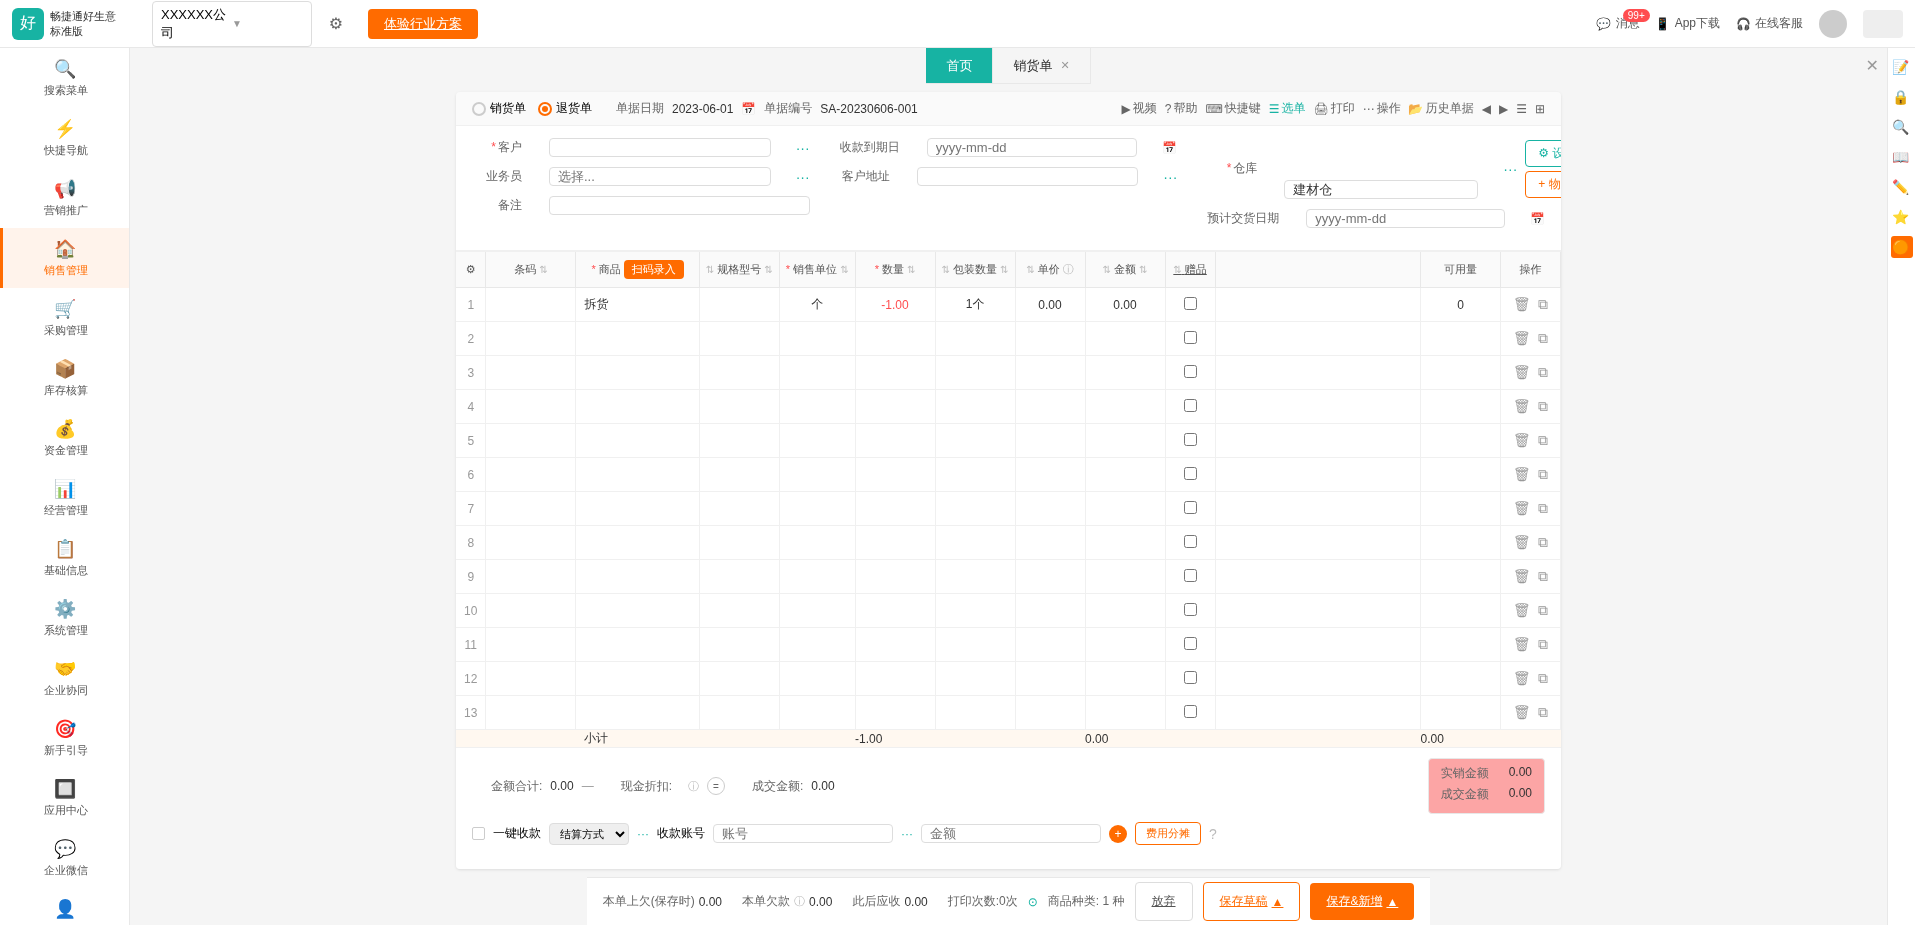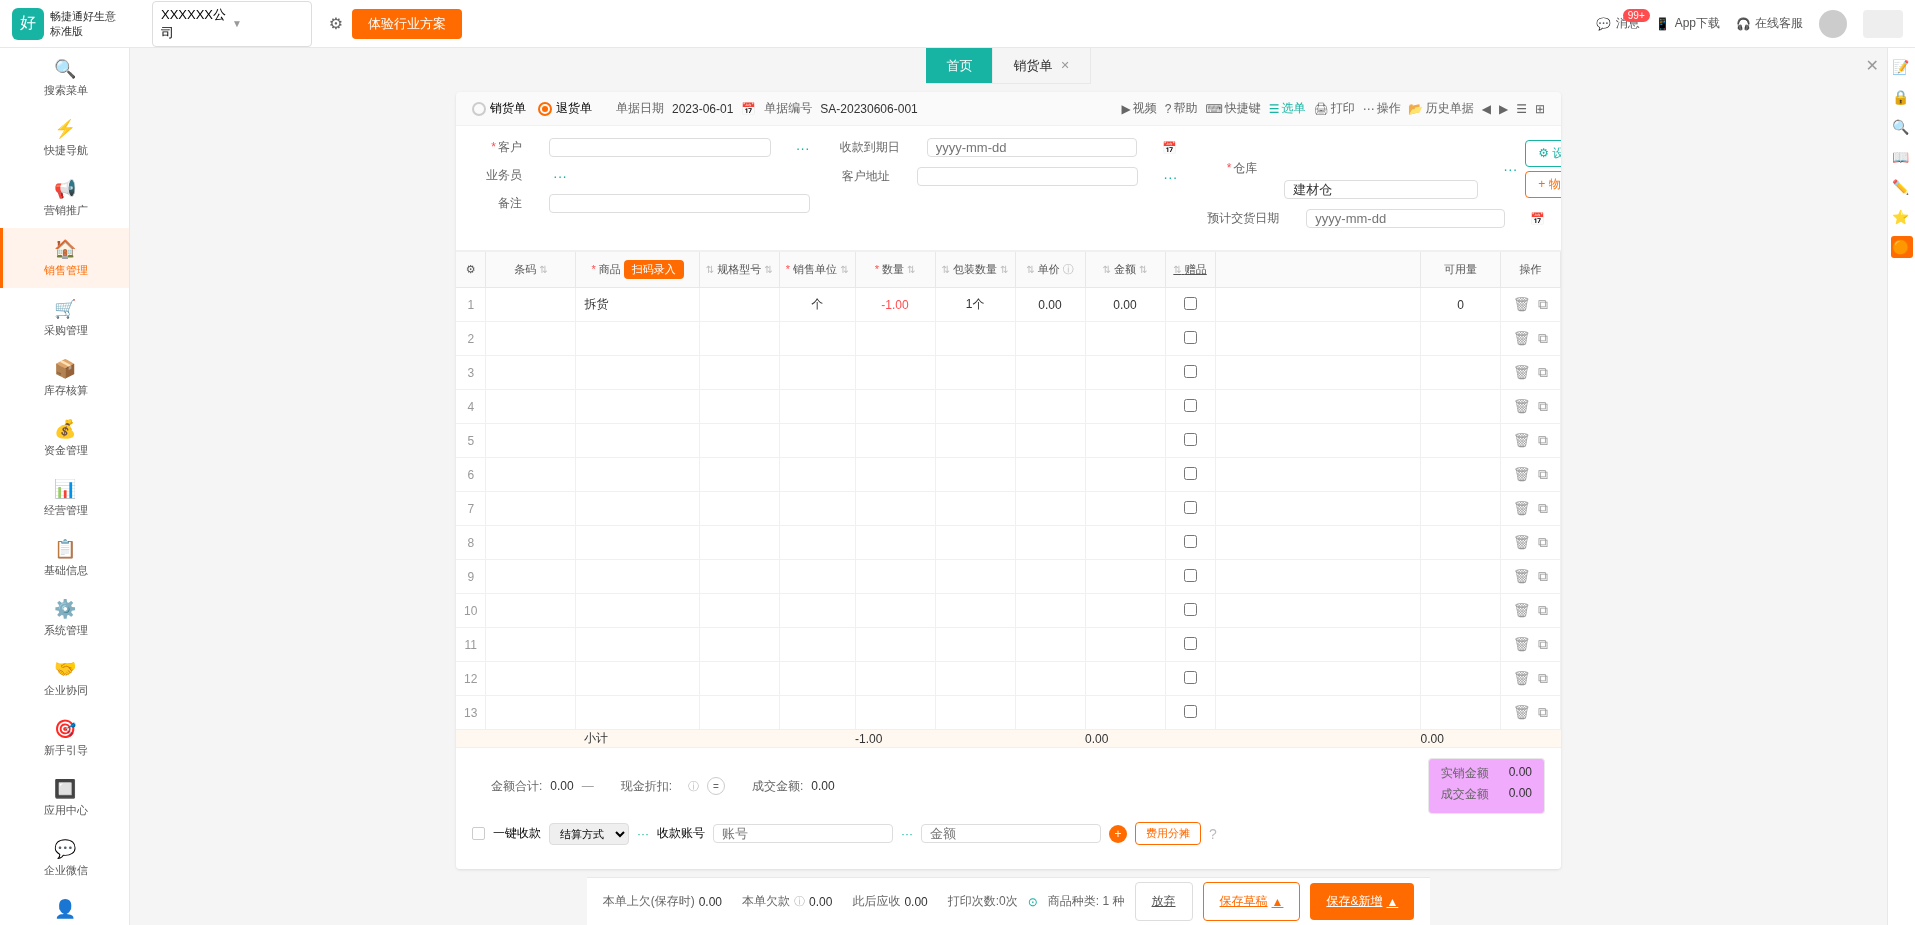--- a/index.html
+++ b/index.html
@@ -56,28 +56,29 @@
       width: 32px;
       height: 32px;
       display: flex;
       align-items: center;
       justify-content: center;
       cursor: pointer;
       color: #666;
       font-size: 16px;
     }
     .trial-btn {
-      margin-left: 0;
+      margin-left: 16px;
       background: #ff6b00;
       color: white;
       border: none;
       border-radius: 4px;
       padding: 6px 16px;
       cursor: pointer;
       font-size: 13px;
+      text-decoration: underline;
     }
     .header-right {
       margin-left: auto;
       display: flex;
       align-items: center;
       gap: 16px;
     }
     .header-right-item {
       display: flex;
       align-items: center;
@@ -741,20 +742,21 @@
             <div class="form-row">
               <div class="form-group">
                 <span class="form-label required">客户</span>
                 <input class="form-input" style="max-width: 320px;">
                 <span class="input-dots">···</span>
               </div>
             </div>
             <div class="form-row">
               <div class="form-group">
                 <span class="form-label">业务员</span>
+                <input class="form-input" style="max-width: 320px;" placeholder="选择...">
                 <span class="input-dots">···</span>
               </div>
             </div>
             <div class="form-row">
               <div class="form-group">
                 <span class="form-label">备注</span>
                 <input class="form-input" style="max-width: 500px;">
               </div>
             </div>
           </div>
@@ -1110,21 +1112,21 @@
           <span class="label">金额合计:</span>
           <span class="val">0.00</span>
           <span class="divider-dash">—</span>
           <span class="label">现金折扣:</span>
           <span class="val"></span>
           <span style="color:#bbb; font-size:11px; cursor:pointer;">ⓘ</span>
           <div class="equals-circle">=</div>
           <span class="label">成交金额:</span>
           <span class="val">0.00</span>
 
-          <div style="margin-left:auto; background:#f0abfc; border:1px solid #e8e8e8; border-radius:4px; padding:6px 12px; font-size:12px;">
+          <div style="margin-left:auto; background:#fca5a5; border:1px solid #e8e8e8; border-radius:4px; padding:6px 12px; font-size:12px;">
             <div class="summary-row">
               <label>实销金额</label>
               <span class="val">0.00</span>
             </div>
             <div class="summary-row">
               <label>成交金额</label>
               <span class="val">0.00</span>
             </div>
           </div>
         </div>

